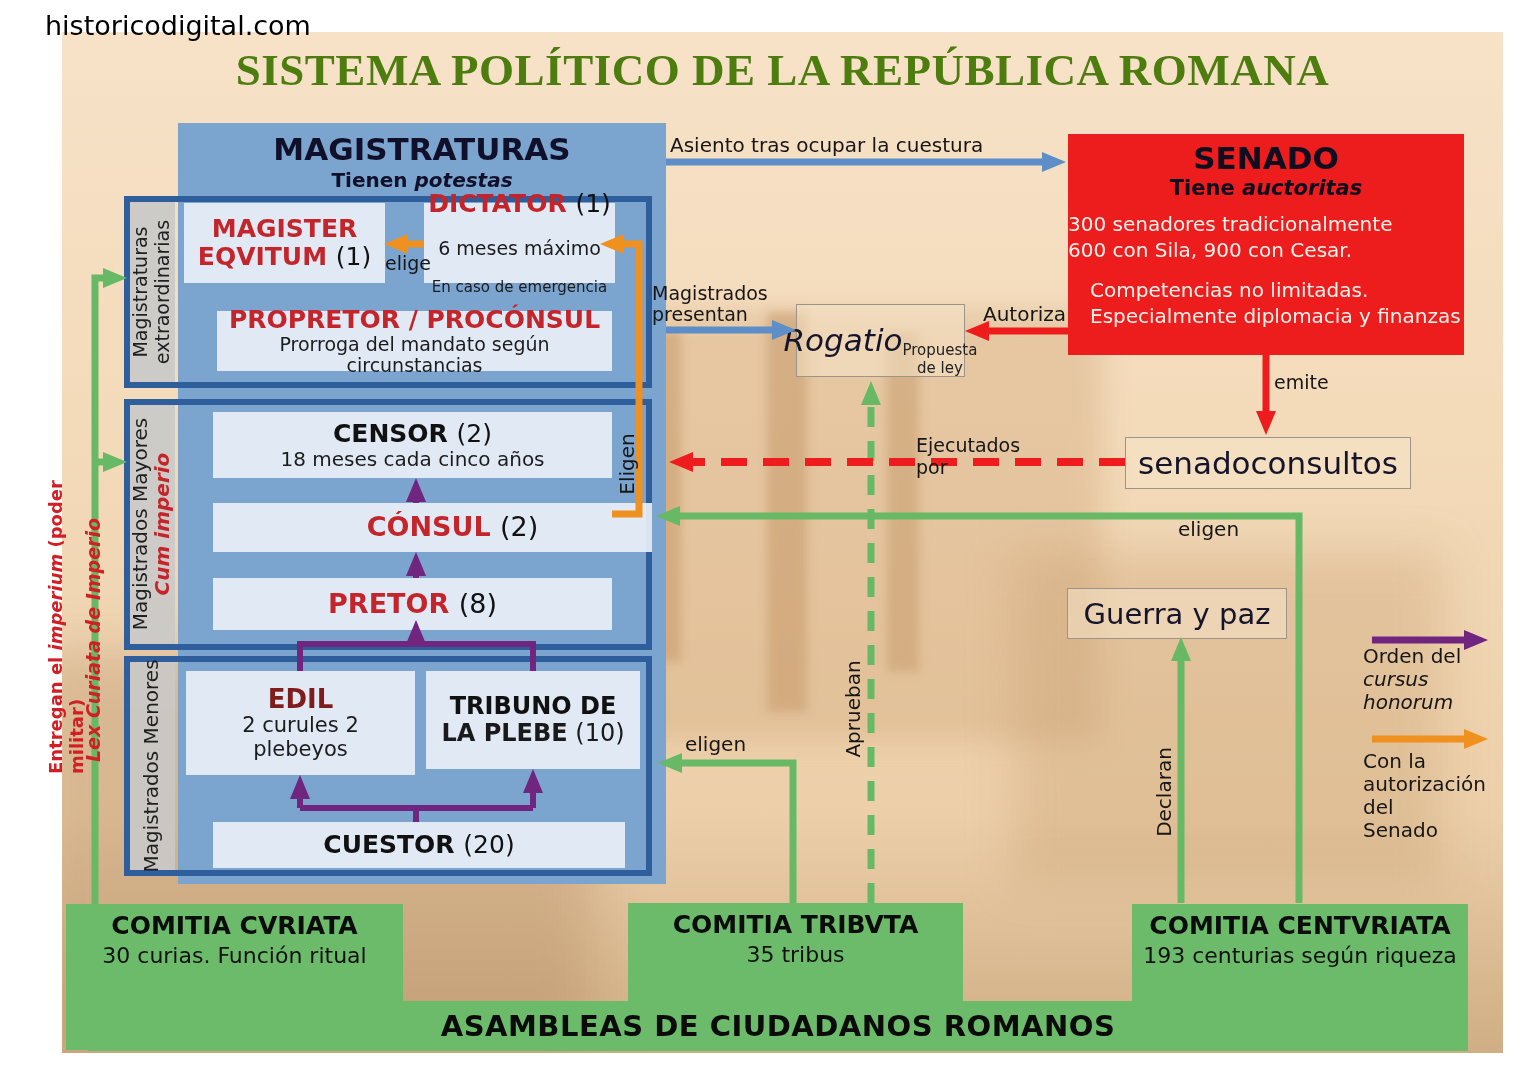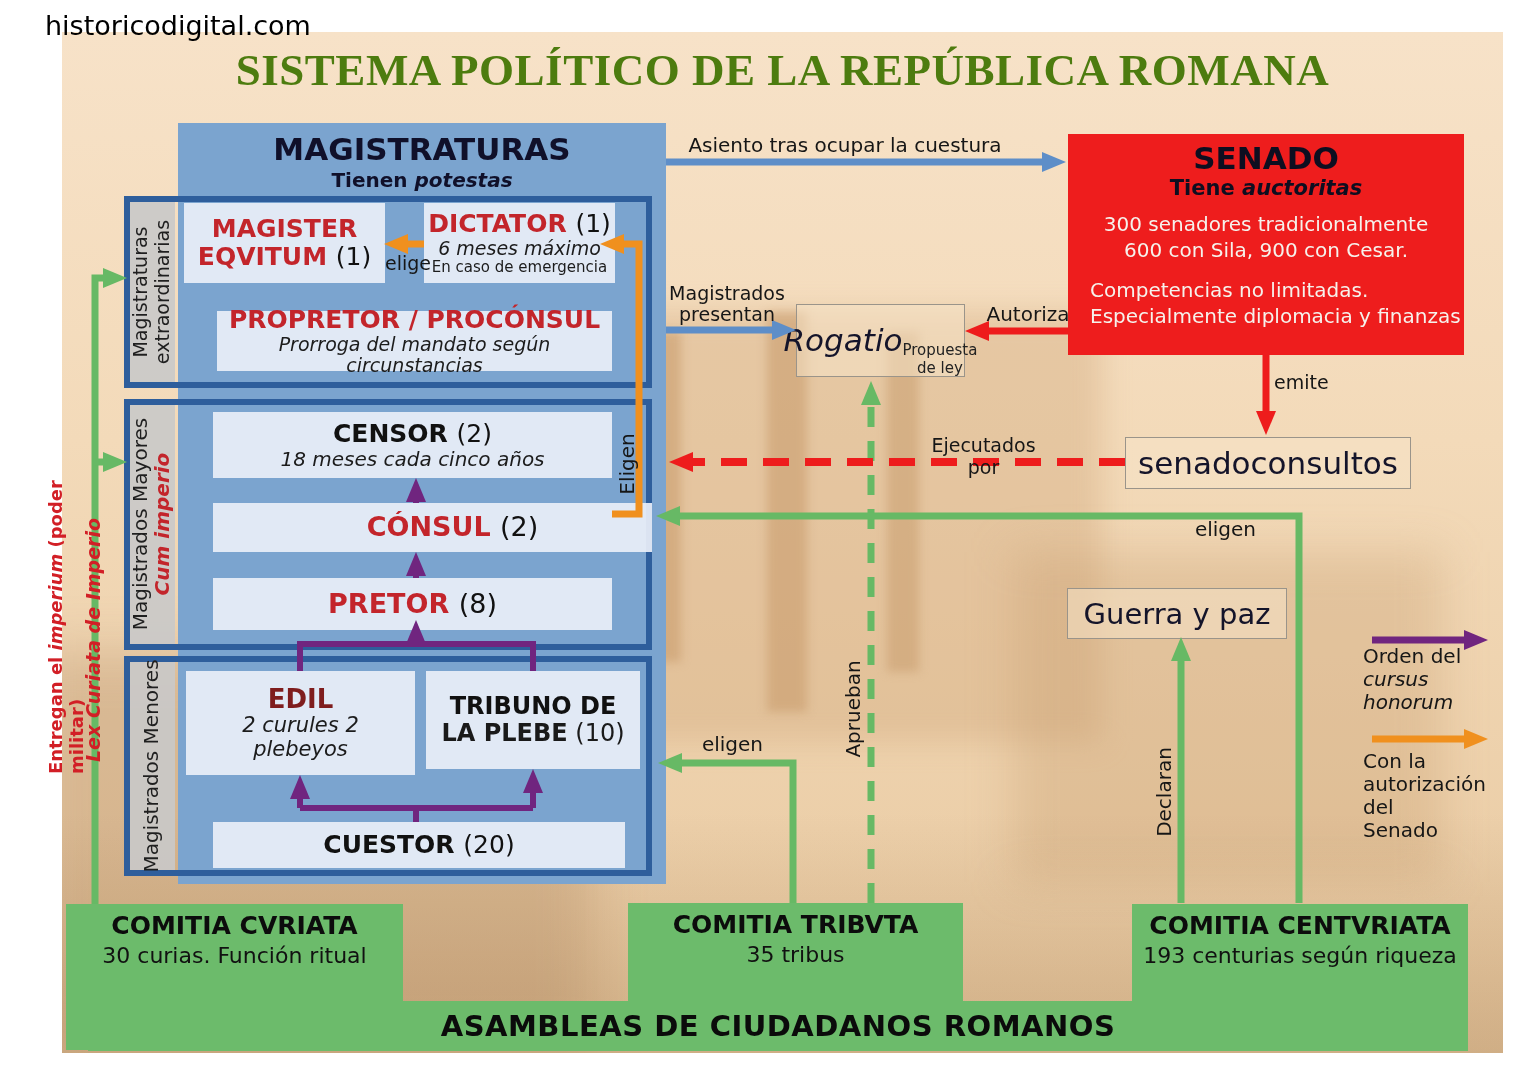--- a/index.html
+++ b/index.html
@@ -4,39 +4,39 @@
 <style>
   html,body{margin:0;padding:0;background:#ffffff;}
   #stage{position:relative;width:1536px;height:1086px;background:#ffffff;overflow:hidden;
          font-family:"DejaVu Sans", sans-serif;color:#1a1a1a;}
   .abs{position:absolute;}
   
   #peach{position:absolute;left:62px;top:32px;width:1441px;height:1021px;
          background:linear-gradient(180deg,#f7e2c8 0%,#f3dab9 40%,#eccfa9 78%,#e9c9a0 100%);overflow:hidden;}
   .blob{position:absolute;filter:blur(14px);}
   
-  .center{text-align:center;}
+  .center{}
   .preline{white-space:pre-line;}
   .rot{display:flex;align-items:center;justify-content:center;transform:rotate(-90deg);}
   .redtx{color:#c3252b;}
   
   #title{left:62px;top:44px;width:1441px;text-align:center;
          font-family:"Liberation Serif","DejaVu Serif",serif;font-weight:bold;
          font-size:45px;color:#4d7c0f;letter-spacing:0.5px;}
   #watermark{left:45px;top:10px;font-size:27px;color:#000;}
   
   #bigblue{left:178px;top:123px;width:488px;height:761px;background:#7ba4cf;}
   #mag-heading{left:178px;top:131px;width:488px;text-align:center;font-size:31px;font-weight:bold;color:#10102a;}
   #mag-sub{left:178px;top:168px;width:488px;text-align:center;font-size:20px;font-weight:bold;color:#10102a;}
   .strip{background:rgba(201,201,201,0.9);}
   .bbox{border:6px solid #2e5e9c;box-sizing:border-box;}
   .ibox{background:rgba(232,238,248,0.93);display:flex;flex-direction:column;
         align-items:center;justify-content:center;text-align:center;line-height:1.12;}
   .bname{font-size:25px;font-weight:bold;}
-  .bdesc{font-size:19px;color:#1c1c1c;font-style:italic;}
+  .bdesc{font-size:19px;color:#1c1c1c;}
   .striplabel{font-size:19px;line-height:22px;text-align:center;color:#1f1f1f;}
   
   #senado{left:1068px;top:134px;width:396px;height:221px;background:#ee1d1d;}
   #senado .h{margin-top:6px;text-align:center;font-size:31px;font-weight:bold;color:#0e0e20;}
   #senado .s{text-align:center;font-size:21px;font-weight:bold;color:#0e0e20;}
   #senado .w{color:#f6f2ec;font-size:20px;line-height:26px;}
   
   .obox{border:1px solid #9a948a;background:rgba(246,227,201,0.55);display:flex;flex-direction:row;
         align-items:center;justify-content:center;text-align:center;}
   
@@ -106,21 +106,21 @@
         <div style="font-size:20px;">Magistrados Mayores</div>
          <div style="font-size:20px;font-weight:bold;font-style:italic;color:#c3252b;">Cum imperio</div>
       </div>
   </div>
   <div class="abs rot striplabel" style="left:41px;top:754px;width:220px;height:24px;font-size:20px;">Magistrados Menores</div>
 
   <div class="abs ibox" style="left:184px;top:203px;width:201px;height:80px;">
     <div class="bname redtx">MAGISTER</div>
     <div class="bname"><span class="redtx">EQVITUM</span> <span style="color:#111;font-weight:normal;">(1)</span></div>
   </div>
-  <div class="abs ibox" style="left:424px;top:203px;width:191px;height:80px;">
+  <div class="abs ibox" style="left:424px;top:203px;width:191px;height:80px;gap:20px;">
     <div class="bname"><span class="redtx">DICTATOR</span> <span style="color:#111;font-weight:normal;">(1)</span></div>
     <div class="bdesc">6 meses máximo</div>
     <div style="font-size:15px;color:#1c1c1c;">En caso de emergencia</div>
   </div>
   <div class="abs lbl19" style="left:385px;top:252px;width:40px;text-align:center;">elige</div>
   <div class="abs ibox" style="left:217px;top:311px;width:395px;height:60px;">
     <div class="bname redtx">PROPRETOR / PROCÓNSUL</div>
     <div class="bdesc">Prorroga del mandato según circunstancias</div>
   </div>
 

